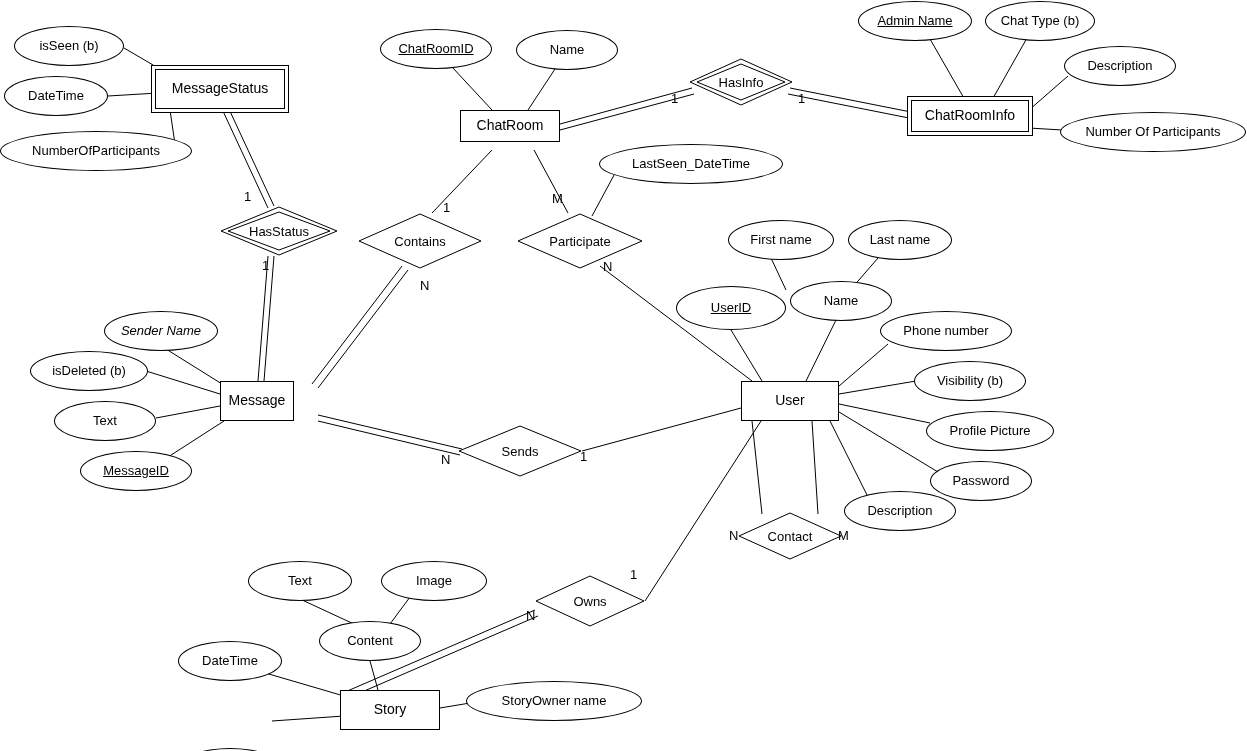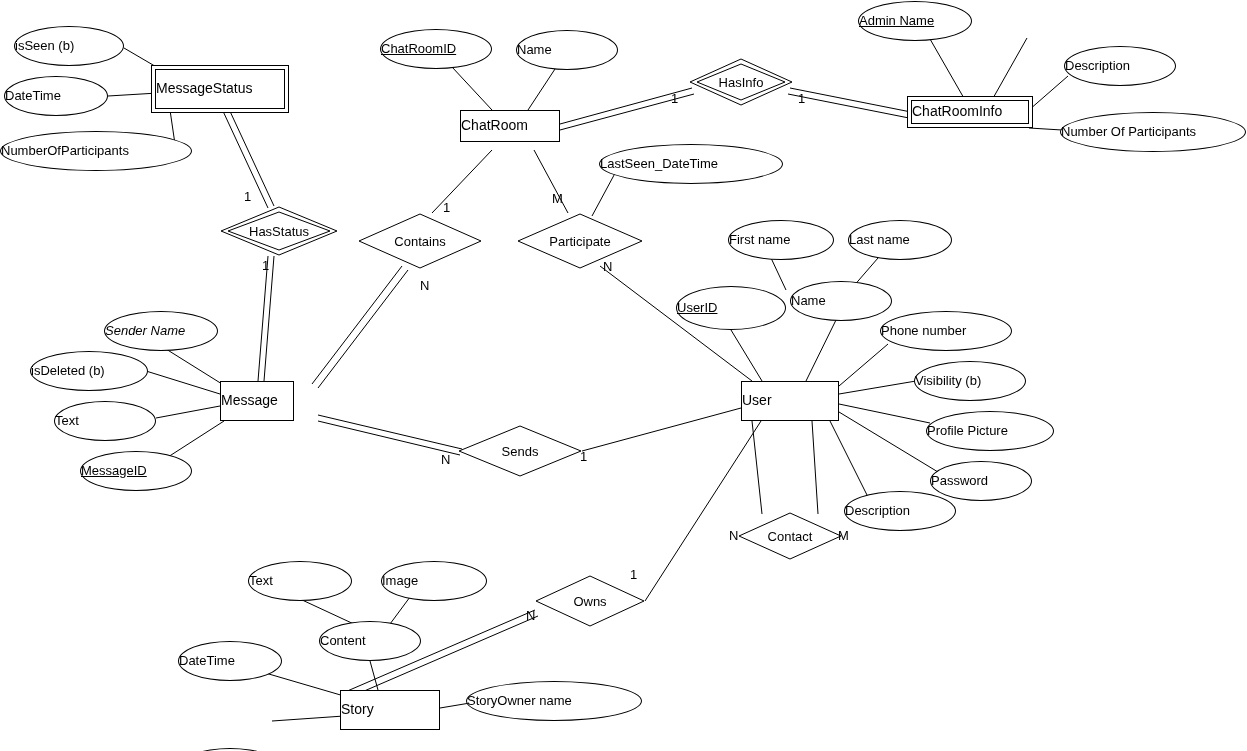--- a/index.html
+++ b/index.html
@@ -19,20 +19,21 @@
     position: absolute;
     left: 0;
     top: 0;
     width: 1247px;
     height: 751px;
   }
   .node {
     position: absolute;
     display: flex;
     align-items: center;
+    justify-content: center;
     box-sizing: border-box;
     color: #000000;
     text-align: center;
     line-height: 1.1;
     white-space: nowrap;
   }
   .entity {
     border: 1px solid #000000;
     background: #ffffff;
     font-size: 14px;
@@ -150,21 +151,21 @@
       <line x1="440" y1="708" x2="476" y2="702"></line>
     </g>
   </svg>
 
   <div class="node entity weak" style="left:155px; top:69px; width:130px; height:40px;">
     <span>MessageStatus</span>
   </div>
   <div class="node entity" style="left:460px; top:110px; width:100px; height:32px;">
     <span>ChatRoom</span>
   </div>
-  <div class="node entity weak" style="left:911px; top:100px; width:118px; height:24px;">
+  <div class="node entity weak" style="left:911px; top:100px; width:118px; height:32px;">
     <span>ChatRoomInfo</span>
   </div>
   <div class="node entity" style="left:220px; top:381px; width:74px; height:40px;">
     <span>Message</span>
   </div>
   <div class="node entity" style="left:741px; top:381px; width:98px; height:40px;">
     <span>User</span>
   </div>
   <div class="node entity" style="left:340px; top:690px; width:100px; height:40px;">
     <span>Story</span>
@@ -180,20 +181,23 @@
     <span>NumberOfParticipants</span>
   </div>
   <div class="node attribute key" style="left:380px; top:29px; width:112px; height:40px;">
     <span>ChatRoomID</span>
   </div>
   <div class="node attribute" style="left:516px; top:30px; width:102px; height:40px;">
     <span>Name</span>
   </div>
   <div class="node attribute key" style="left:858px; top:1px; width:114px; height:40px;">
     <span>Admin Name</span>
+  </div>
+  <div class="node attribute" style="left:985px; top:1px; width:110px; height:40px;">
+    <span>Chat Type (b)</span>
   </div>
   <div class="node attribute" style="left:1064px; top:46px; width:112px; height:40px;">
     <span>Description</span>
   </div>
   <div class="node attribute" style="left:1060px; top:112px; width:186px; height:40px;">
     <span>Number Of Participants</span>
   </div>
   <div class="node attribute" style="left:599px; top:144px; width:184px; height:40px;">
     <span>LastSeen_DateTime</span>
   </div>

